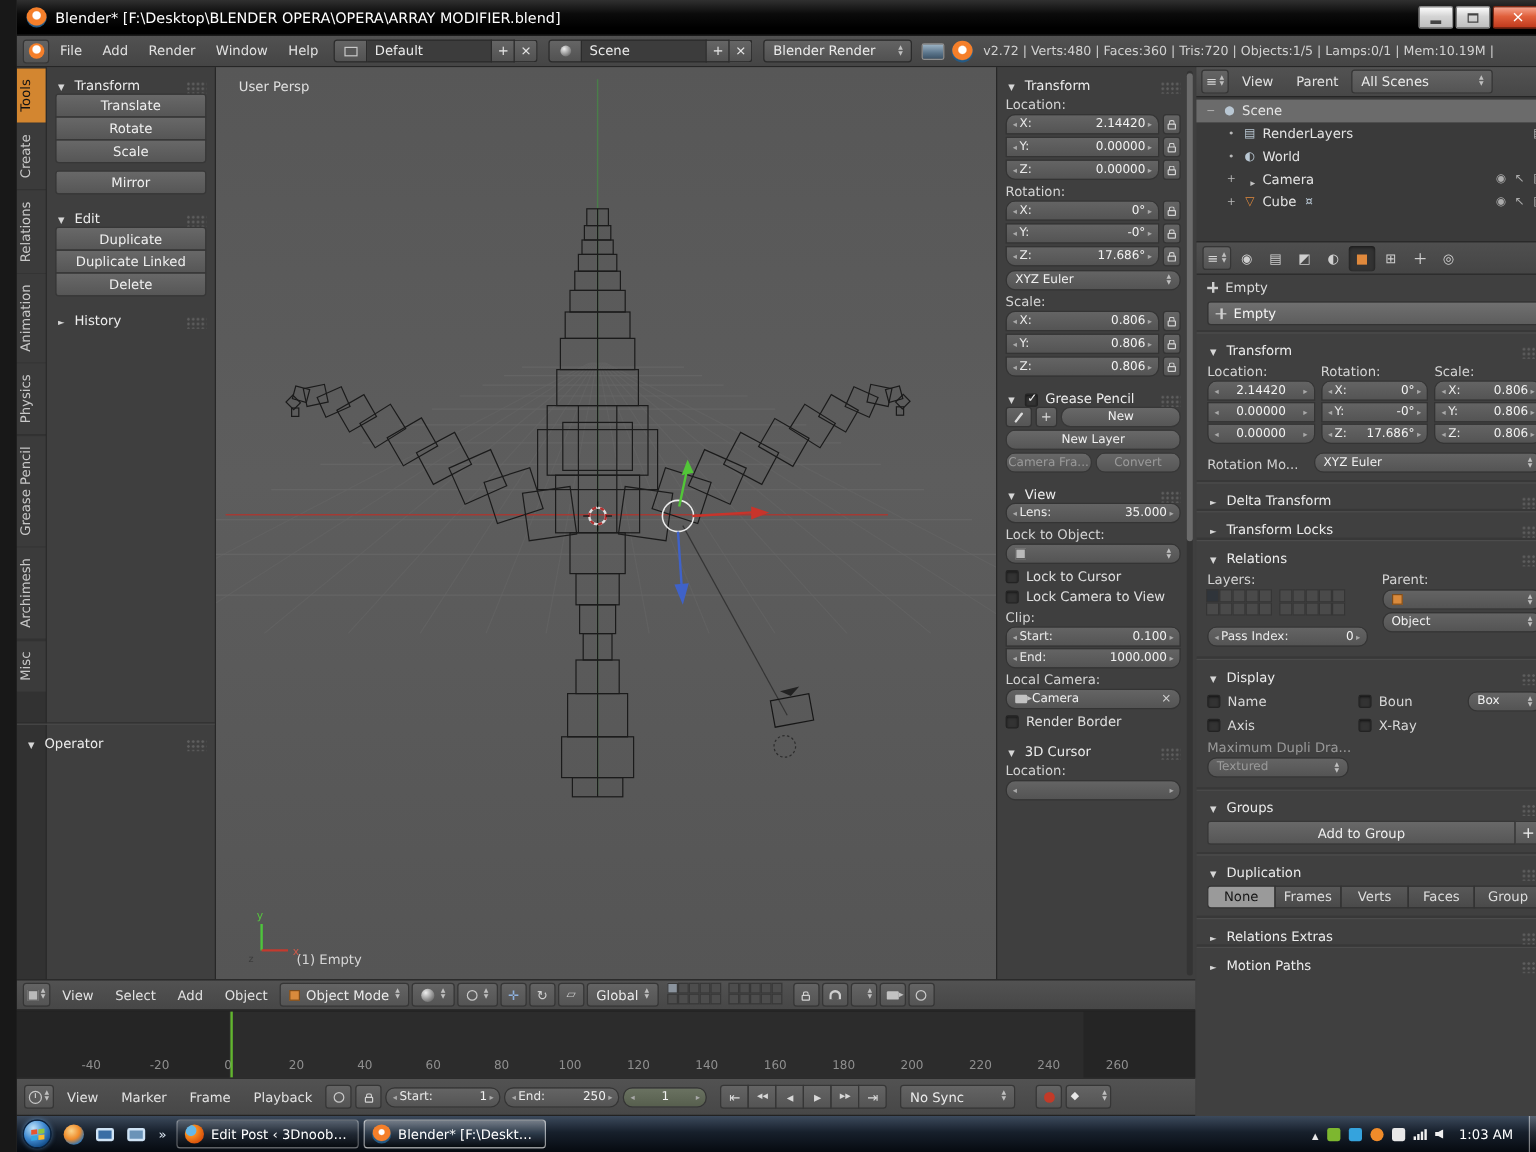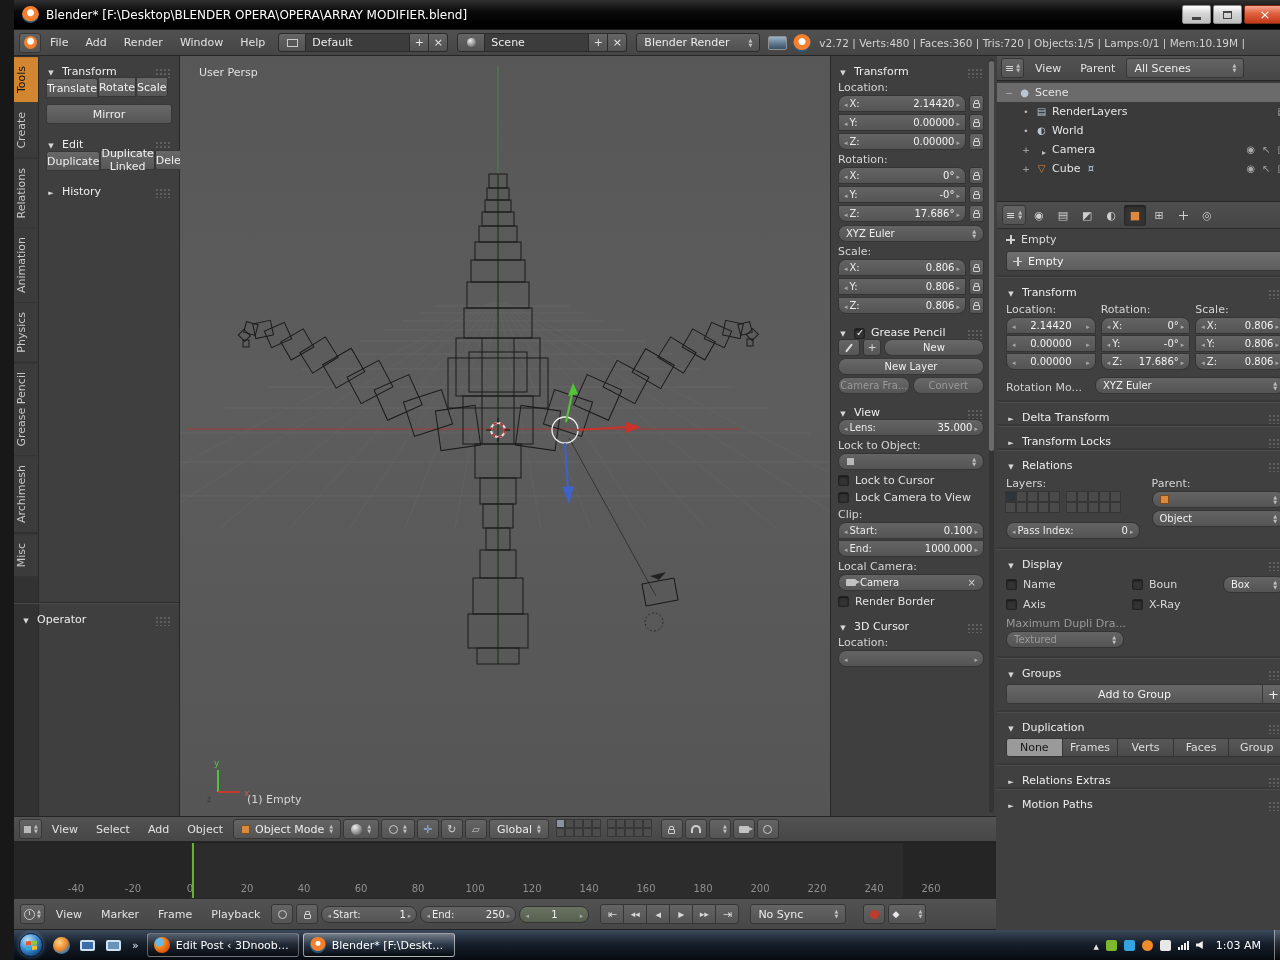--- a/index.html
+++ b/index.html
@@ -59,21 +59,21 @@
 .shelfbody{position:absolute;left:25px;top:0;right:0;bottom:0;padding:2px 7px;}
 .phdr{display:flex;align-items:flex-end;gap:6px;height:19px;color:#ededed;}
 .tri{width:10px;text-align:center;flex:none;}
 .tri::before{content:"▼";font-size:7px;color:#d6d6d6;}
 .tri.c::before{content:"►";}
 .grip{margin-left:auto;width:17px;height:10px;flex:none;
   background-image:radial-gradient(#5f5f5f 1px,transparent 1.2px);background-size:4px 4px;}
 .spanel{padding:1px 0 7px;}
 .bbtn{height:20px;display:flex;align-items:center;justify-content:center;color:#f0f0f0;
   background:linear-gradient(#686868,#565656);border:1px solid #373737;border-radius:3px;}
-.vstack{display:flex;flex-direction:row;text-align:center;}
+.vstack{display:flex;flex-direction:column;text-align:center;}
 .vstack .bbtn{border-radius:0;margin-top:-1px;}
 .vstack .bbtn:first-child{border-radius:3px 3px 0 0;margin-top:0;}
 .vstack .bbtn:last-child{border-radius:0 0 3px 3px;}
 .mt{margin-top:6px;}
 .shelfdiv{position:absolute;left:0;right:0;top:546px;border-top:1px solid #2c2c2c;border-bottom:1px solid #4a4a4a;}
 .ophdr{position:absolute;left:7px;right:7px;top:551px;}
 
 
 .viewport{position:absolute;left:166px;top:56px;width:650px;height:760px;overflow:hidden;
   background:linear-gradient(180deg,#575757,#5d5d5d 45%,#555);}

